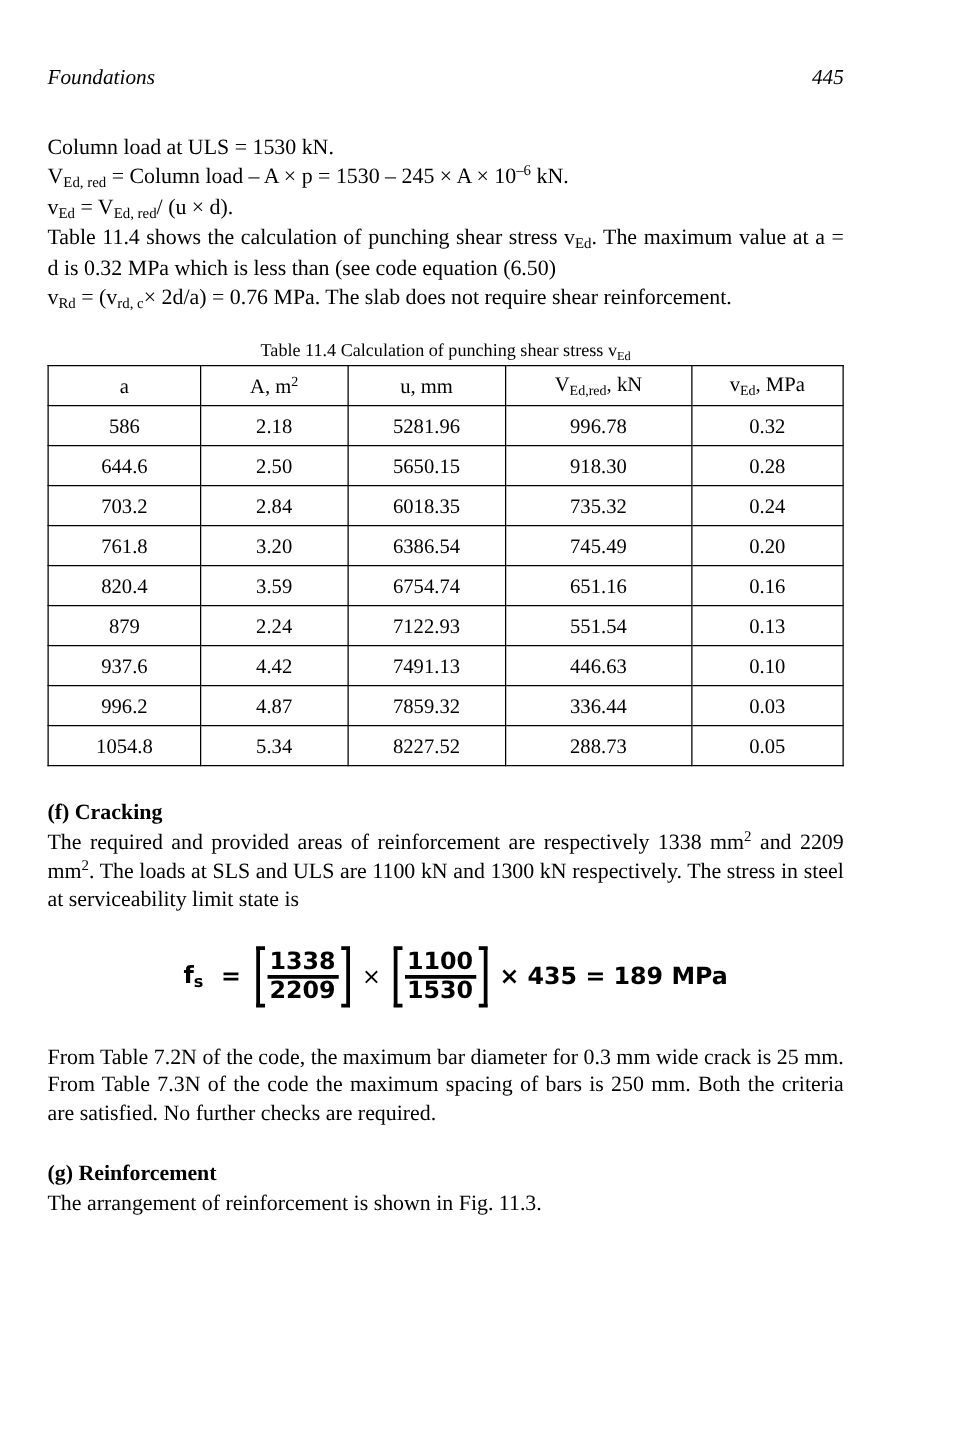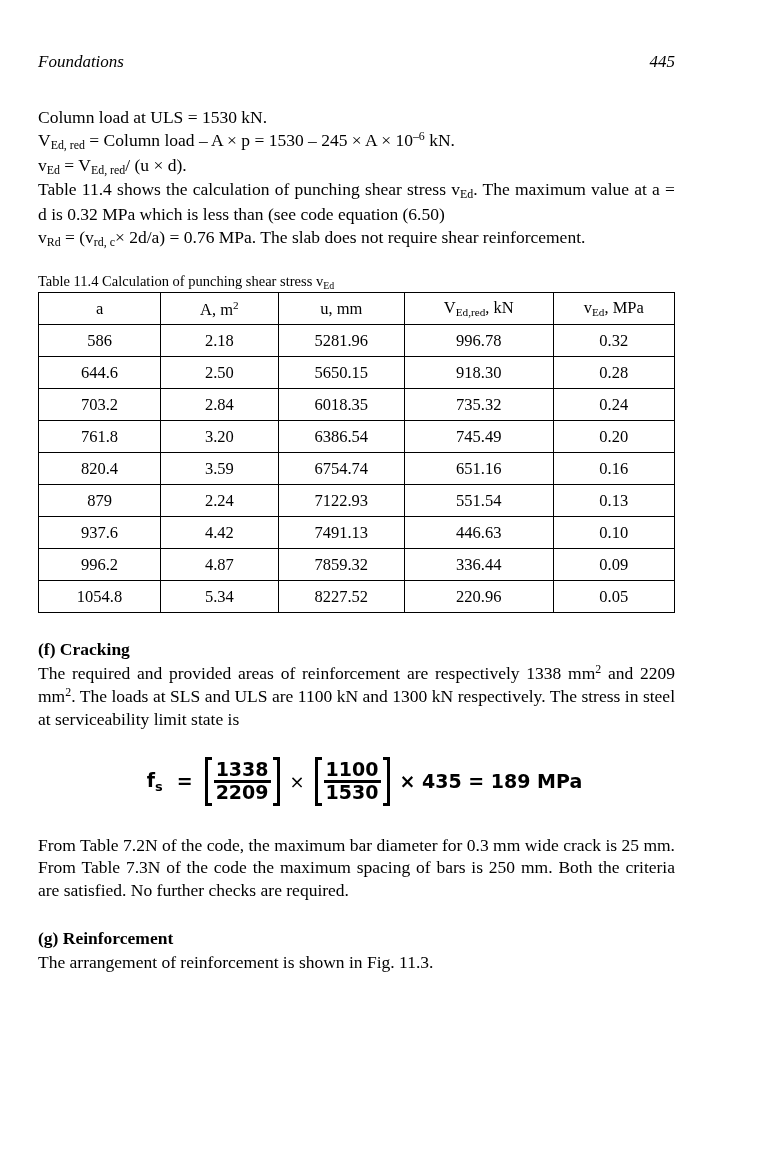--- a/index.html
+++ b/index.html
@@ -49,21 +49,21 @@
   }
   sup {
     font-size: 0.68em;
     vertical-align: 0.50em;
   }
   .just {
     text-align: justify;
     text-justify: inter-word;
   }
   .table-caption {
-    text-align: left;
+    text-align: center;
     font-size: 14.5px;
     margin-top: 22px;
     margin-bottom: 2px;
   }
   table.calc {
     border-collapse: collapse;
     margin: 0 auto;
     font-size: 16.5px;
   }
   table.calc th, table.calc td {
@@ -247,27 +247,27 @@
         <td>4.42</td>
         <td>7491.13</td>
         <td>446.63</td>
         <td>0.10</td>
       </tr>
       <tr>
         <td>996.2</td>
         <td>4.87</td>
         <td>7859.32</td>
         <td>336.44</td>
-        <td>0.09</td>
+        <td>0.03</td>
       </tr>
       <tr>
         <td>1054.8</td>
         <td>5.34</td>
         <td>8227.52</td>
-        <td>220.96</td>
+        <td>288.73</td>
         <td>0.05</td>
       </tr>
     </tbody>
   </table>
 
   <div class="section-head">(f) Cracking</div>
   <p class="para">
     <span>The required and provided areas of reinforcement are respectively 1338 mm</span><sup>2</sup><span> and 2209 mm</span><sup>2</sup><span>.  The loads at SLS and ULS are 1100 kN and 1300 kN respectively.  The stress in steel at serviceability limit state is</span>
   </p>
 

